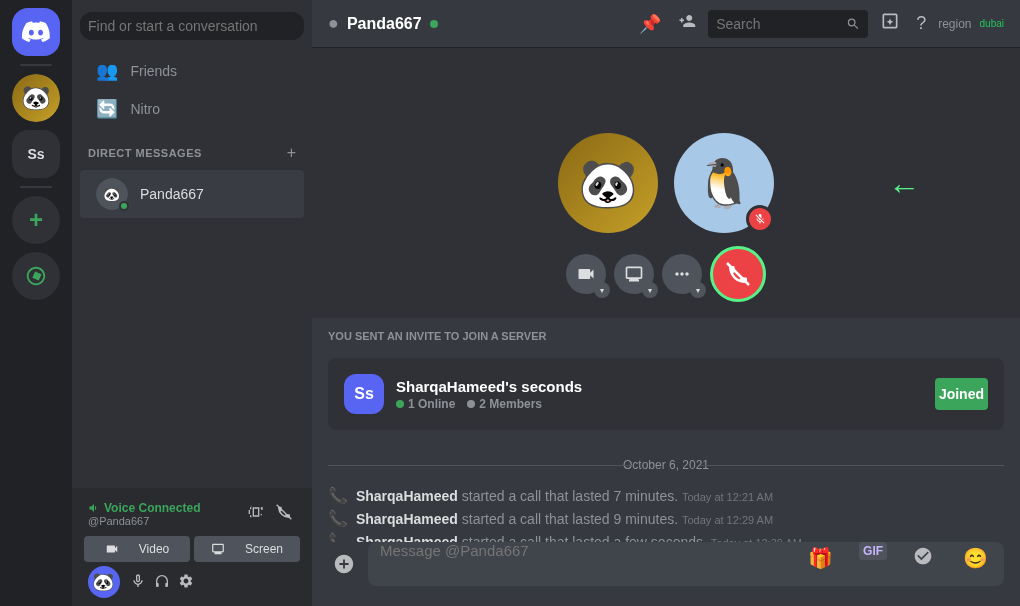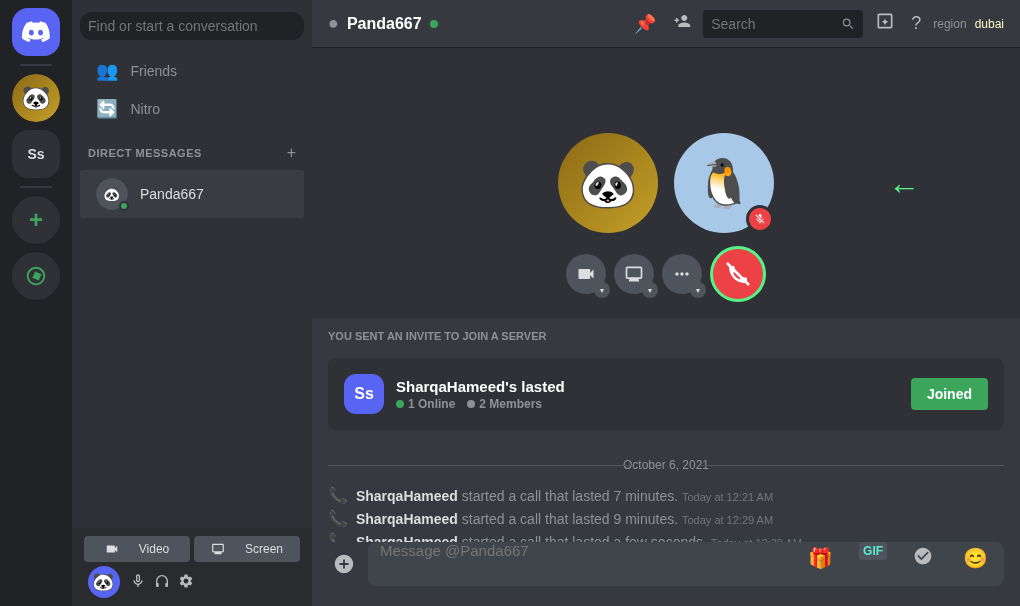--- a/index.html
+++ b/index.html
@@ -115,21 +115,21 @@
     .online-indicator { width: 8px; height: 8px; border-radius: 50%; background: #3ba55c; }
     .header-actions { margin-left: auto; display: flex; gap: 8px; align-items: center; }
     .header-btn { background: none; border: none; color: #b9bbbe; cursor: pointer; padding: 4px; font-size: 18px; border-radius: 4px; }
     .search-box {
       display: flex; align-items: center; background: #202225;
       border-radius: 4px; padding: 2px 8px; gap: 0;
       width: 160px; height: 28px;
     }
     .search-box input { background: none; border: none; color: #dcddde; font-size: 14px; outline: none; width: 100%; }
     .region-text { font-size: 12px; color: #8e9297; }
-    .region-value { font-size: 12px; color: #fef9c3; cursor: pointer; display: flex; align-items: center; gap: 2px; text-align: center; }
+    .region-value { font-size: 10px; color: #22c55e; cursor: pointer; display: flex; align-items: center; gap: 2px; text-align: center; }
 
     
     .call-area {
       background: #2f3136;
       display: flex;
       align-items: center;
       justify-content: center;
       height: 270px;
       position: relative;
       flex-shrink: 0;
@@ -166,21 +166,21 @@
       display: flex;
       align-items: center;
       gap: 12px;
     }
     .invite-server-icon { width: 40px; height: 40px; border-radius: 12px; background: #5865f2; display: flex; align-items: center; justify-content: center; font-weight: bold; color: white; font-size: 16px; flex-shrink: 0; }
     .invite-info { flex: 1; }
     .invite-server-name { font-weight: 700; color: #ffffff; font-size: 15px; }
     .invite-stats { display: flex; gap: 12px; margin-top: 2px; font-weight: bold; }
     .invite-stat { font-size: 12px; color: #8e9297; display: flex; align-items: center; gap: 4px; }
     .stat-dot { width: 8px; height: 8px; border-radius: 50%; }
-    .joined-btn { background: #3ba55c; color: white; border: none; border-radius: 4px; padding: 8px 16px; font-weight: 600; cursor: pointer; font-size: 14px; }
+    .joined-btn { background: #3ba55c; color: white; border: none; border-radius: 4px; padding: 8px 4px; font-weight: 600; cursor: pointer; font-size: 14px; }
 
     .date-separator { text-align: center; color: #8e9297; font-size: 12px; margin: 12px 0; position: relative; }
     .date-separator::before, .date-separator::after { content: ''; position: absolute; top: 50%; width: 45%; height: 1px; background: #4f545c; }
     .date-separator::before { left: 0; }
     .date-separator::after { right: 0; }
 
     .call-log { display: flex; align-items: center; gap: 8px; padding: 2px 0; }
     .call-log-icon { color: #3ba55c; font-size: 16px; }
     .call-log-text { font-size: 14px; color: #8e9297; }
     .call-log-text strong { color: #dcddde; }
@@ -260,20 +260,44 @@
 
     <div class="dm-item">
       <div class="dm-avatar">
         <div class="dm-avatar-inner">🐼</div>
         <div class="online-dot"></div>
       </div>
       <span class="dm-name">Panda667</span>
     </div>
 
     <div class="sidebar-bottom">
+      <div class="voice-connected">
+        <div class="voice-info">
+          <div class="voice-status">
+            <svg width="12" height="12" viewBox="0 0 24 24" fill="#3ba55c">
+                <path d="M3 9v6h4l5 5V4L7 9H3zm13.5 3c0-1.77-1.02-3.29-2.5-4.03v8.05c1.48-.73 2.5-2.25 2.5-4.02z"></path>
+              </svg>
+            <span>Voice Connected</span>
+          </div>
+          <div class="voice-user">@Panda667</div>
+        </div>
+        <div class="voice-actions">
+          <button class="voice-action-btn">
+            <svg width="16" height="16" viewBox="0 0 24 24" fill="#b9bbbe">
+                <path d="M3 9H1v6h2V9zm2 8H3v2a1 1 0 0 0 1 1h1v-3zm0-12H3v3h2V3a1 1 0 0 0-1-1zm14 4h2V9H19v2zm0 8h2v-2h-2v2zm2-12h-2v2a1 1 0 0 1 1 1v1h2V5a1 1 0 0 0-1-1zM7 5v14h10V5H7zm2 2h6v10H9V7z"></path>
+              </svg>
+          </button>
+          <button class="voice-action-btn">
+            <svg width="16" height="16" viewBox="0 0 24 24" fill="#b9bbbe">
+                <path d="M6.62 10.79a15.05 15.05 0 0 0 6.59 6.59l2.2-2.2a1 1 0 0 1 1.01-.24c1.12.37 2.33.57 3.58.57a1 1 0 0 1 1 1V20a1 1 0 0 1-1 1A16 16 0 0 1 3 5a1 1 0 0 1 1-1h3.5a1 1 0 0 1 1 1c0 1.25.2 2.45.57 3.57a1 1 0 0 1-.25 1.02l-2.2 2.2z"></path>
+                <line x1="1" y1="1" x2="23" y2="23" stroke="#b9bbbe" stroke-width="2"></line>
+              </svg>
+          </button>
+        </div>
+      </div>
       <div class="media-buttons">
         <button class="media-btn">
           <svg width="14" height="14" viewBox="0 0 24 24" fill="#dcddde">
               <path d="M17 10.5V7c0-.55-.45-1-1-1H4c-.55 0-1 .45-1 1v10c0 .55.45 1 1 1h12c.55 0 1-.45 1-1v-3.5l4 4v-11l-4 4z"></path>
             </svg>
           <span>Video</span>
         </button>
         <button class="media-btn">
           <svg width="14" height="14" viewBox="0 0 24 24" fill="#dcddde">
               <path d="M20 3H4c-1.1 0-2 .9-2 2v11c0 1.1.9 2 2 2h3l-1 1v2h12v-2l-1-1h3c1.1 0 2-.9 2-2V5c0-1.1-.9-2-2-2zm0 13H4V5h16v11z"></path>
@@ -395,21 +419,21 @@
 
     <div class="messages-area">
 
       <div style="padding: 8px 0;">
         <div style="font-size:11px;font-weight:700;color:#8e9297;text-transform:uppercase;padding: 4px 0 8px;">YOU SENT AN INVITE TO JOIN A SERVER</div>
         <div class="server-invite-card">
           <div class="invite-server-icon">
             <span>Ss</span>
           </div>
           <div class="invite-info">
-            <div class="invite-server-name">SharqaHameed's lasted</div>
+            <div class="invite-server-name">SharqaHameed's seconds</div>
             <div class="invite-stats">
               <div class="invite-stat">
                 <div class="stat-dot" style="background:#3ba55c;"></div>
                 <span>1 Online</span>
               </div>
               <div class="invite-stat">
                 <div class="stat-dot" style="background:#8e9297;"></div>
                 <span>2 Members</span>
               </div>
             </div>
@@ -446,21 +470,21 @@
 
     <div class="message-input-area">
       <button class="add-btn">
         <svg width="22" height="22" viewBox="0 0 24 24" fill="#b9bbbe">
             <path d="M12 2C6.48 2 2 6.48 2 12s4.48 10 10 10 10-4.48 10-10S17.52 2 12 2zm5 11h-4v4h-2v-4H7v-2h4V7h2v4h4v2z"></path>
           </svg>
       </button>
       <div class="message-input-box">
         <input type="text" placeholder="Message @Panda667" style="">
         <button class="input-btn">🎁</button>
-        <button class="input-btn" style="font-size:12px;font-weight:700;background:#4f545c;border-radius:3px;padding:2px 4px;color:#5eead4;">GIF</button>
+        <button class="input-btn" style="font-size:12px;font-weight:700;background:#4f545c;border-radius:3px;padding:2px 4px;color:#c4b5fd;">GIF</button>
         <button class="input-btn">
           <svg width="20" height="20" viewBox="0 0 24 24" fill="#b9bbbe">
               <path d="M12 2C6.48 2 2 6.48 2 12s4.48 10 10 10 10-4.48 10-10S17.52 2 12 2zm-2 15l-5-5 1.41-1.41L10 14.17l7.59-7.59L19 8l-9 9z"></path>
             </svg>
         </button>
         <button class="input-btn">😊</button>
       </div>
     </div>
   </div>
 </div>

